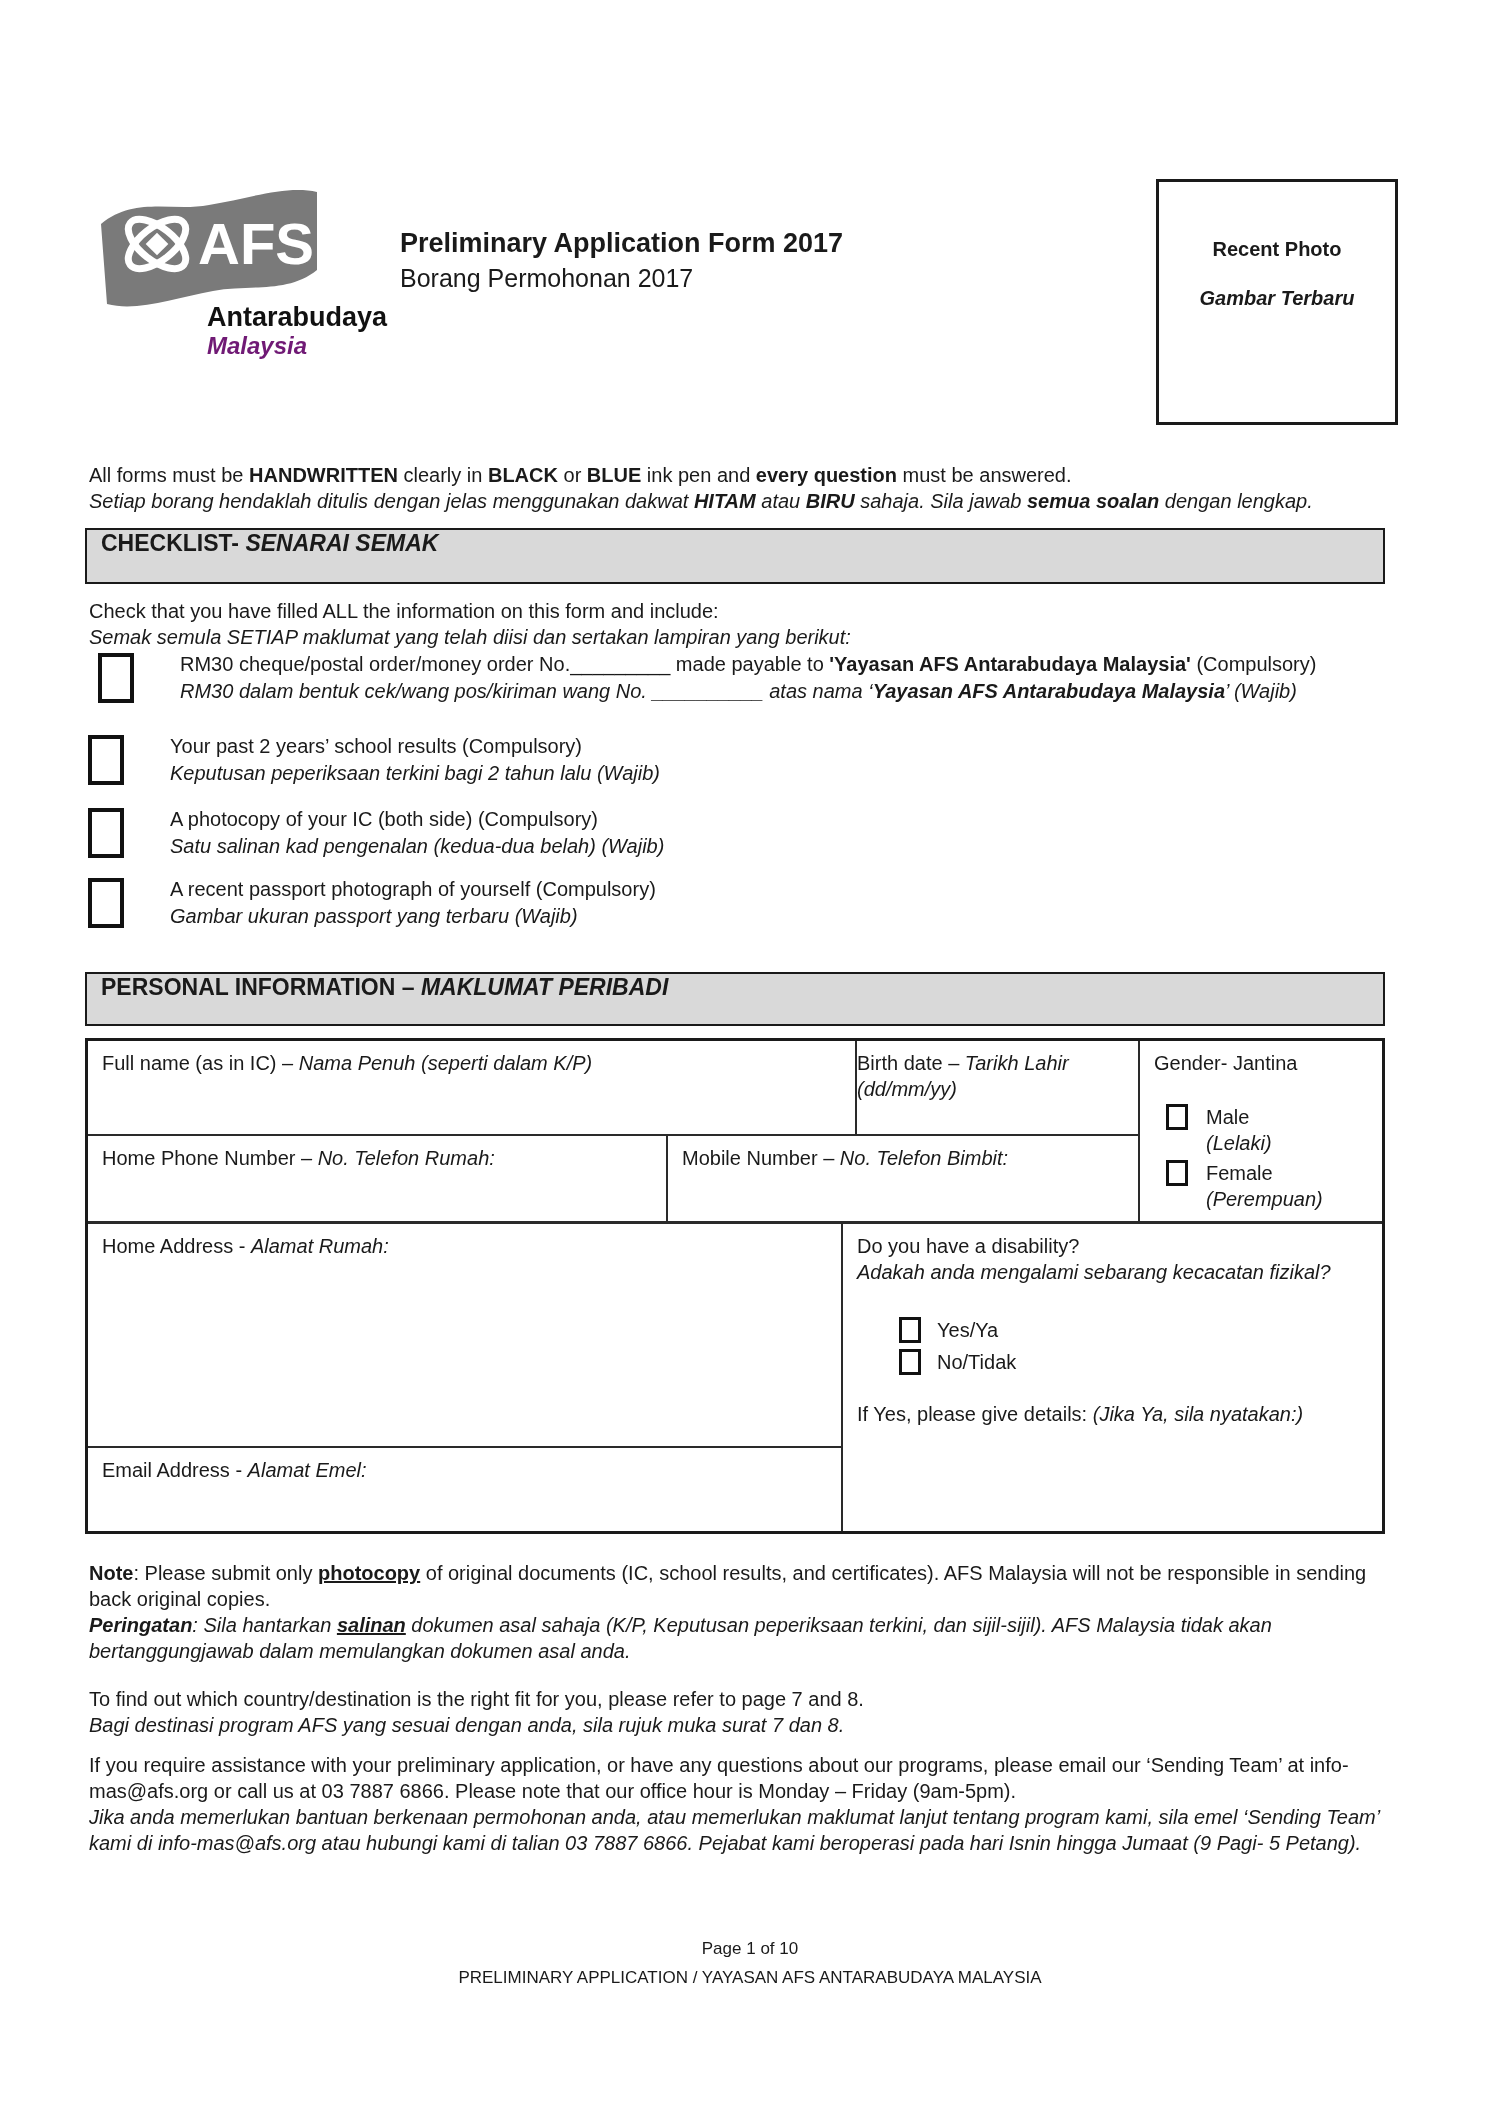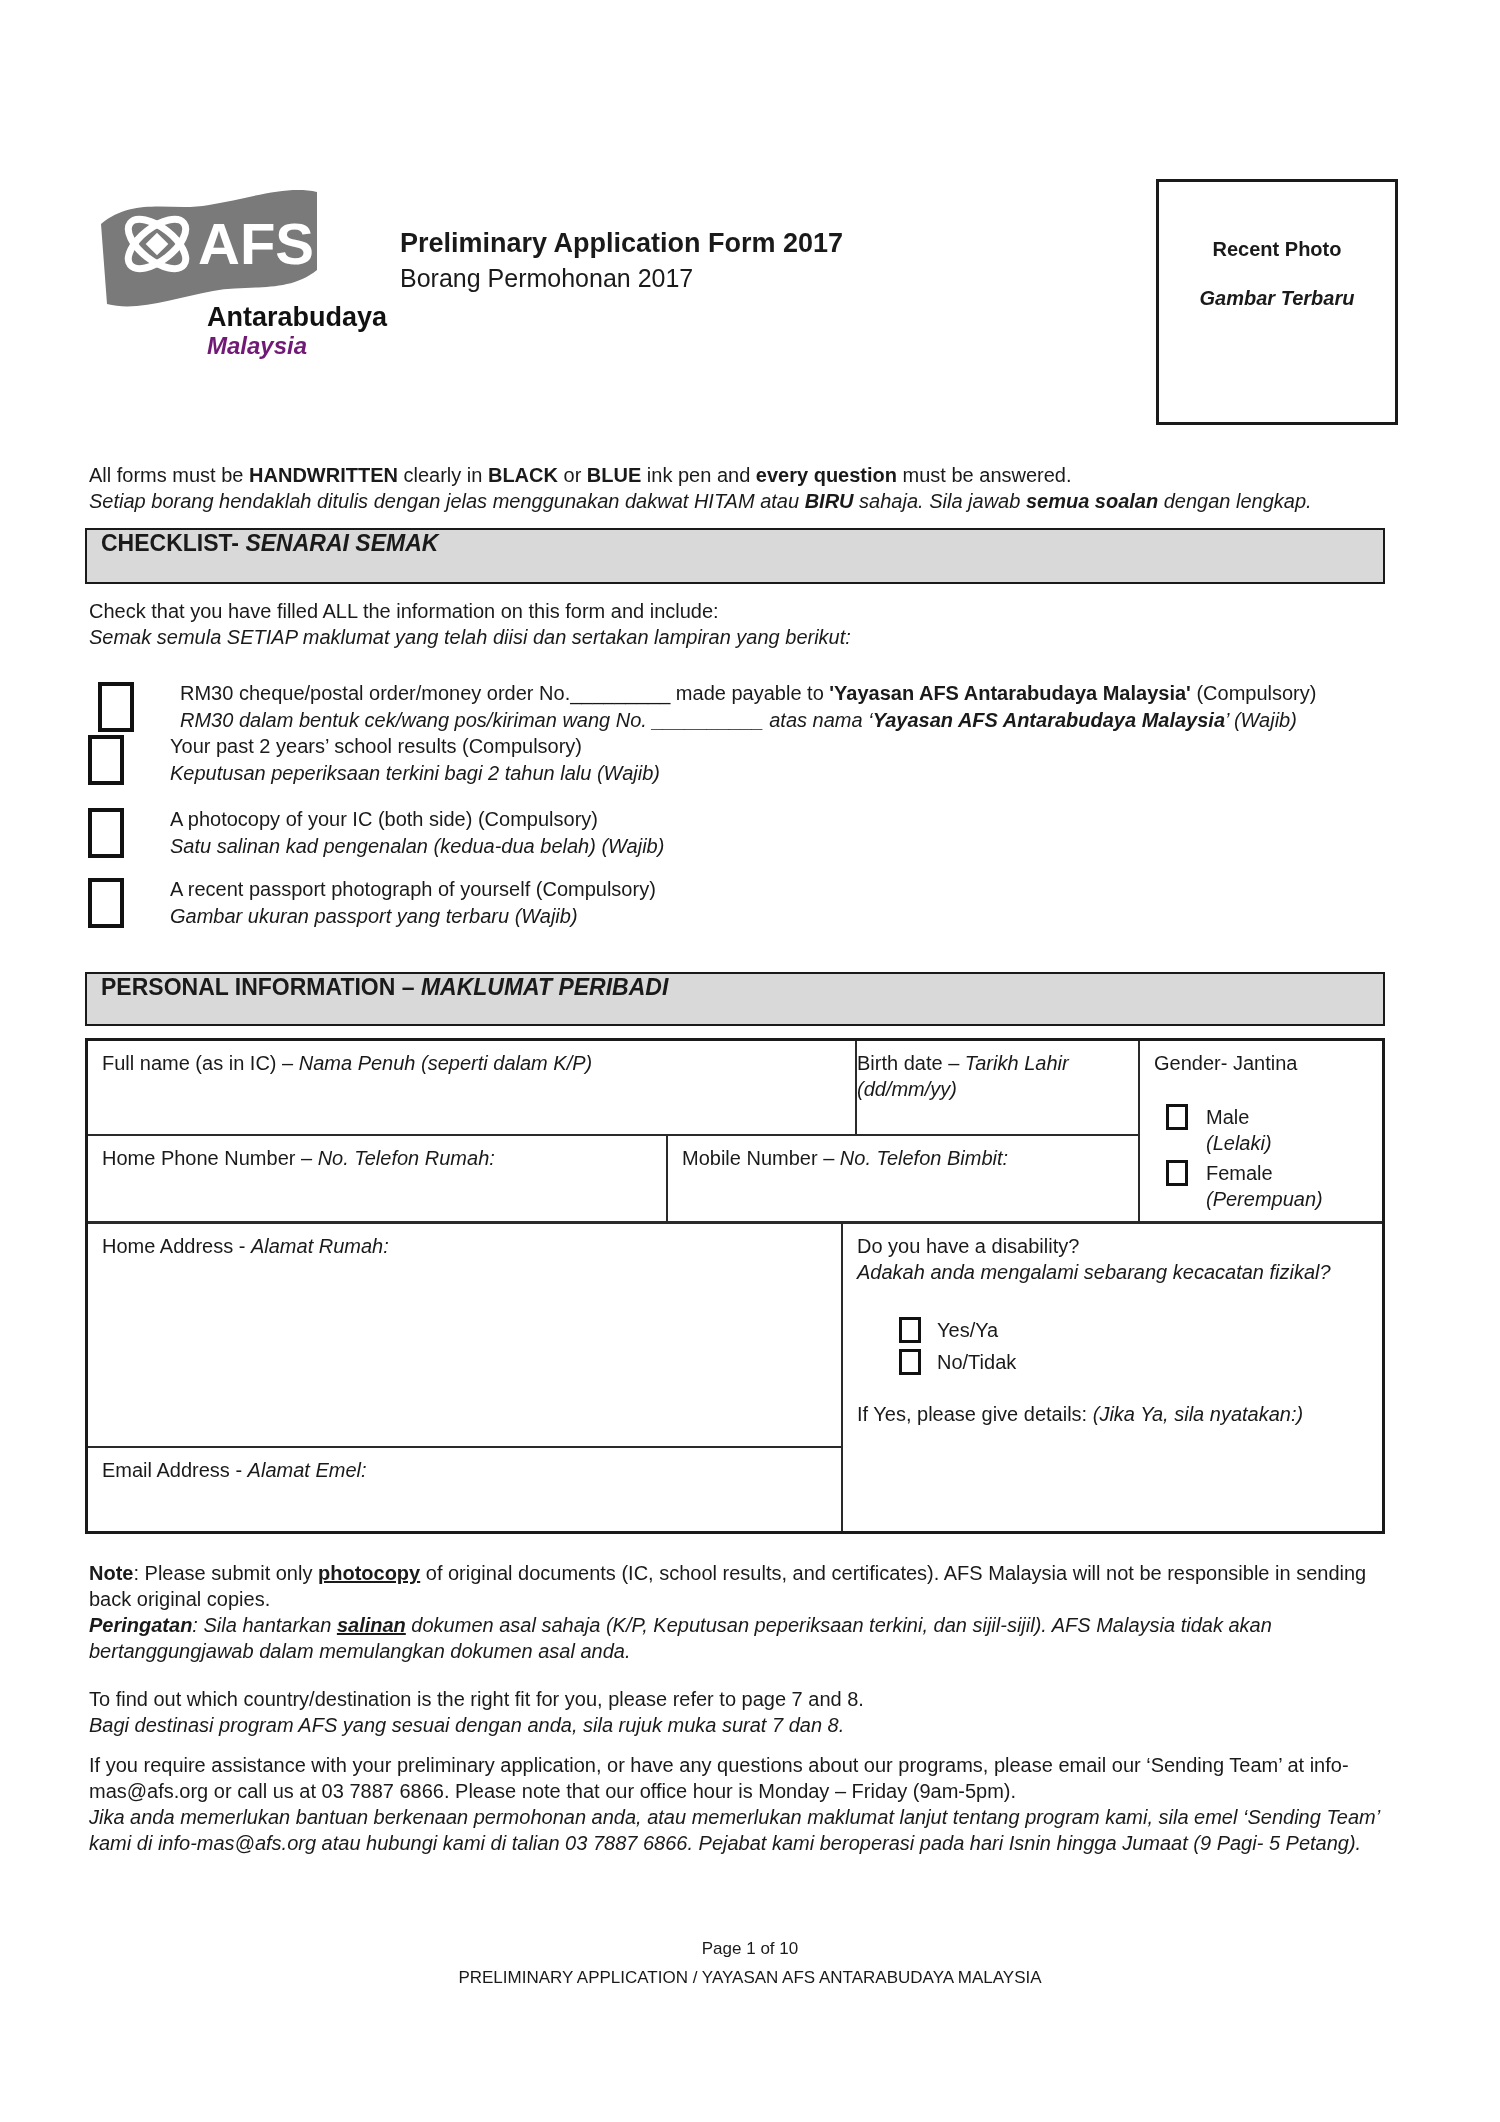--- a/index.html
+++ b/index.html
@@ -22,21 +22,21 @@
   
   .instructions{position:absolute;left:89px;top:462px;width:1296px;font-size:20px;line-height:26px;}
   .section-bar{position:absolute;left:85px;width:1300px;background:#d9d9d9;
                border:2px solid #1a1a1a;box-sizing:border-box;display:flex;align-items:flex-start;
                padding-left:14px;font-size:23px;}
   .bar-checklist{top:528px;height:56px;}
   .bar-personal{top:972px;height:54px;}
   .checklist-intro{position:absolute;left:89px;top:598px;width:1296px;font-size:20px;line-height:26px;}
   .checklist-items{position:absolute;left:88px;top:0;width:1300px;}
   .chk-item{position:absolute;display:flex;align-items:flex-start;}
-  .ci1{top:680px;padding-left:10px;} .ci2{top:733px;} .ci3{top:806px;} .ci4{top:876px;}
+  .ci1{top:651px;padding-left:10px;} .ci2{top:733px;} .ci3{top:806px;} .ci4{top:876px;}
   .bigbox{display:inline-block;width:36px;height:50px;border:4px solid #111;box-sizing:border-box;
           background:#fff;flex:0 0 auto;margin-top:2px;}
   .chk-text{margin-left:46px;font-size:20px;line-height:27px;}
 
   
   .ptable{position:absolute;left:85px;top:1038px;width:1300px;height:496px;
           border:3px solid #1a1a1a;box-sizing:border-box;}
   .cell{position:absolute;box-sizing:border-box;padding:9px 14px;font-size:20px;line-height:26px;}
   .c-fullname{left:0;top:0;width:769px;height:95px;border-right:2px solid #2a2a2a;border-bottom:2px solid #2a2a2a;}
   .c-birth{left:755px;top:0;width:297px;height:95px;border-right:2px solid #2a2a2a;border-bottom:2px solid #2a2a2a;}
@@ -91,21 +91,21 @@
     <div class="subtitle">Borang Permohonan 2017</div>
   </div>
 
   <div class="photo-box">
     <div class="pb1">Recent Photo</div>
     <div class="pb2">Gambar Terbaru</div>
   </div>
 
   <div class="instructions">
     <div><span>All forms must be </span><span style="font-weight: bold;">HANDWRITTEN</span><span> clearly in </span><span style="font-weight: bold;">BLACK</span><span> or </span><span style="font-weight: bold;">BLUE</span><span> ink pen and </span><span style="font-weight: bold;">every question</span><span> must be answered.</span></div>
-    <div class="italic"><span>Setiap borang hendaklah ditulis dengan jelas menggunakan dakwat </span><span style="font-weight: normal;">HITAM</span><span> atau </span><span style="font-weight: bold;">BIRU</span><span> sahaja. Sila jawab </span><span style="font-weight: bold;">semua soalan</span><span> dengan lengkap.</span></div>
+    <div class="italic"><span>Setiap borang hendaklah ditulis dengan jelas menggunakan dakwat </span><span style="font-weight: bold;">HITAM</span><span> atau </span><span style="font-weight: bold;">BIRU</span><span> sahaja. Sila jawab </span><span style="font-weight: bold;">semua soalan</span><span> dengan lengkap.</span></div>
   </div>
 
   <div class="section-bar bar-checklist">
     <span><span style="font-weight: bold;">CHECKLIST- </span><span style="font-weight: bold; font-style: italic;">SENARAI SEMAK</span></span>
   </div>
   <div class="checklist-intro">
     <div>Check that you have filled ALL the information on this form and include:</div>
     <div class="italic">Semak semula SETIAP maklumat yang telah diisi dan sertakan lampiran yang berikut:</div>
   </div>
 

